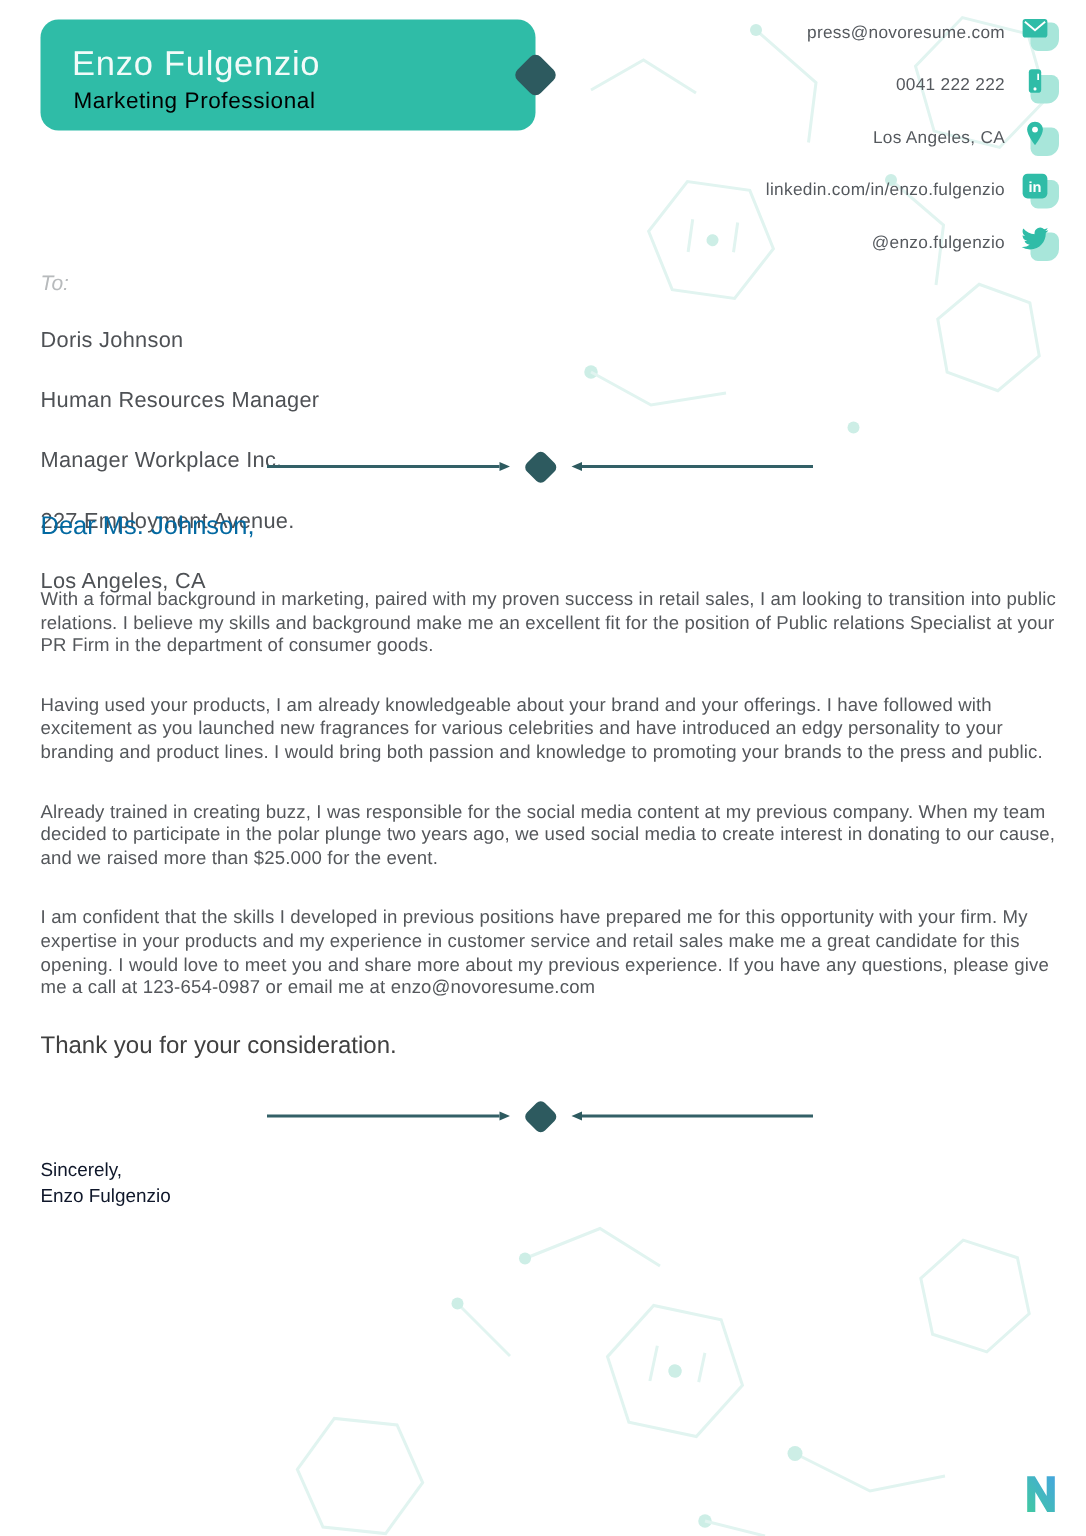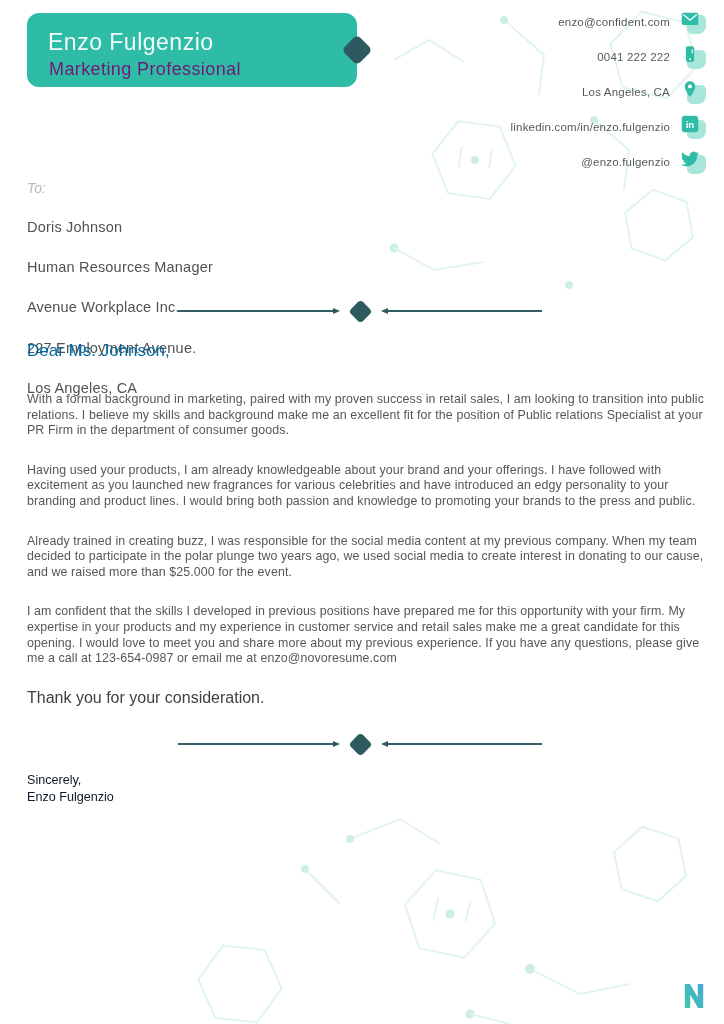--- a/index.html
+++ b/index.html
@@ -18,21 +18,21 @@
   
   .header-block {
     position:absolute; left:27px; top:13px; width:330px; height:74px;
     background:#2fbca7; border-radius:12px;
   }
   .header-name {
     position:absolute; left:21px; top:16px; font-size:23px; font-weight:400;
     color:#f2fbf9; letter-spacing:0.5px;
   }
   .header-title {
-    position:absolute; left:22px; top:46px; font-size:18px; color:#701a75;
+    position:absolute; left:22px; top:46px; font-size:15px; color:#000000;
     letter-spacing:0.4px;
   }
   .header-diamond {
     position:absolute; right:-11px; top:26px; width:22px; height:22px;
     background:#2d5a5f; border-radius:5px; transform:rotate(45deg);
   }
   
   .contact { position:absolute; top:10px; right:18px; display:flex; flex-direction:column; gap:11px; align-items:flex-end; }
   .contact-row { display:flex; align-items:center; gap:11px; }
   .contact-label { font-size:11.5px; color:#55595e; letter-spacing:0.2px; }
@@ -114,21 +114,21 @@
   </svg>
 
   <div class="header-block">
     <div class="header-name">Enzo Fulgenzio</div>
     <div class="header-title">Marketing Professional</div>
     <div class="header-diamond"></div>
   </div>
 
   <div class="contact">
     <div class="contact-row">
-      <span class="contact-label">enzo@confident.com</span>
+      <span class="contact-label">press@novoresume.com</span>
       <span class="cicon">
         <span class="tile"></span>
         <svg viewBox="0 0 24 24">
             <rect x="1" y="3.5" width="22" height="16.5" rx="2.5" fill="#2fbca7"></rect>
             <polyline points="3,6 12,13.5 21,6" fill="none" stroke="#ffffff" stroke-width="1.7"></polyline>
           </svg>
       </span>
     </div>
     <div class="contact-row">
       <span class="contact-label">0041 222 222</span>
@@ -169,21 +169,21 @@
             <path fill="#2fbca7" d="M23.95 4.57a10 10 0 01-2.82.77 4.96 4.96 0 002.16-2.72 9.99 9.99 0 01-3.13 1.2 4.92 4.92 0 00-8.38 4.48C7.69 8.1 4.07 6.13 1.64 3.16a4.82 4.82 0 00-.67 2.48c0 1.71.87 3.21 2.19 4.1a4.9 4.9 0 01-2.23-.62v.06a4.92 4.92 0 003.95 4.83 5 5 0 01-2.21.08 4.94 4.94 0 004.6 3.42A9.87 9.87 0 011.17 19.6c-.39 0-.78-.02-1.17-.07a14 14 0 007.56 2.21c9.05 0 14-7.5 14-13.99 0-.21 0-.42-.02-.63a9.94 9.94 0 002.46-2.55z"></path>
           </svg>
       </span>
     </div>
   </div>
 
   <div class="recipient">
     <div class="to-label">To:</div>
     <div class="recipient-line">Doris Johnson</div>
     <div class="recipient-line">Human Resources Manager</div>
-    <div class="recipient-line">Avenue Workplace Inc.</div>
+    <div class="recipient-line">Manager Workplace Inc.</div>
     <div class="recipient-line">227 Employment Avenue.</div>
     <div class="recipient-line">Los Angeles, CA</div>
   </div>
 
   <div class="divider divider-1">
     <div class="line"></div>
       <div class="arrow-right"></div>
       <div class="diamond"></div>
       <div class="arrow-left"></div>
       <div class="line"></div>

